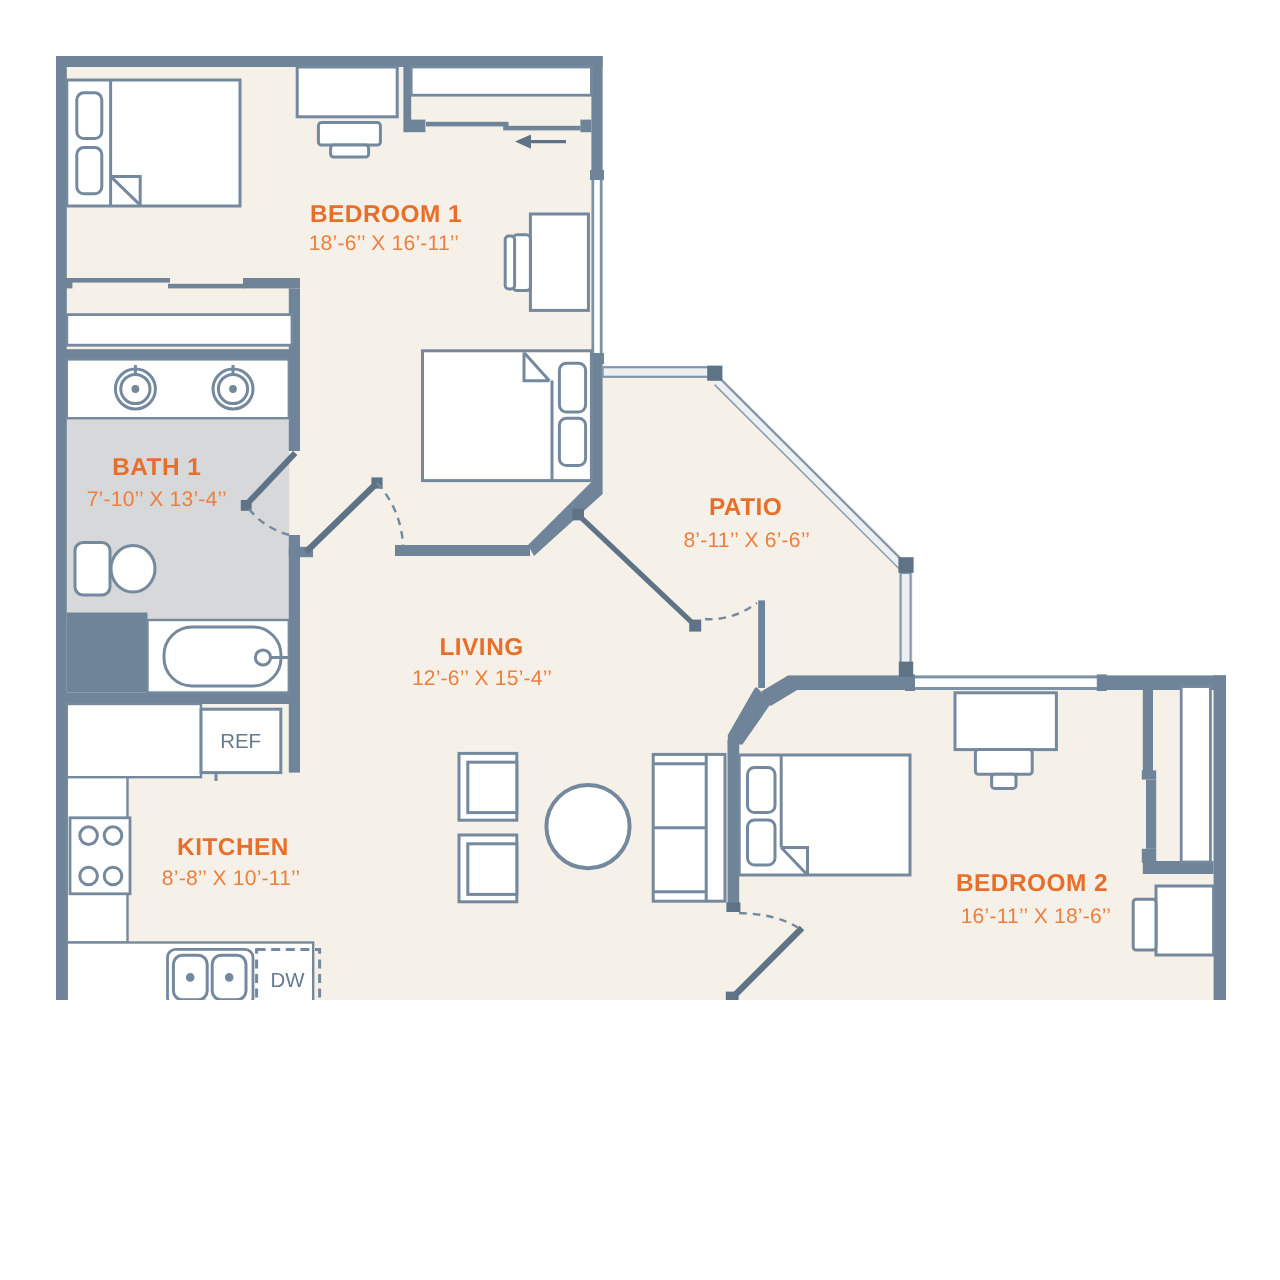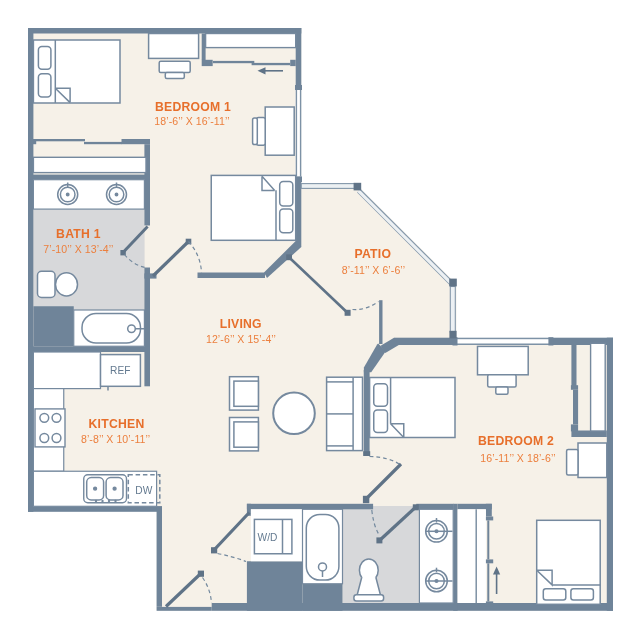--- a/index.html
+++ b/index.html
@@ -1,16 +1,16 @@
 <!DOCTYPE html>
 <html><head>
 <meta charset="utf-8">
 <style>
   html,body{margin:0;padding:0;background:#ffffff;}
-  .wrap{width:640px;height:640px;position:relative;font-family:"Liberation Sans",sans-serif;}
+  .wrap{width:640px;height:500px;position:relative;font-family:"Liberation Sans",sans-serif;}
   svg{display:block;}
   text{font-family:"Liberation Sans",sans-serif;}
   .rname{fill:#e76f2b;font-weight:bold;font-size:12.2px;letter-spacing:.25px;}
   .rdim{fill:#ec7f3d;font-size:10.55px;letter-spacing:.1px;}
   .slab{fill:#647a90;font-size:10.2px;}
 </style>
 </head>
 <body>
 <div class="wrap">
 <svg width="640" height="640" viewBox="0 0 640 640">

